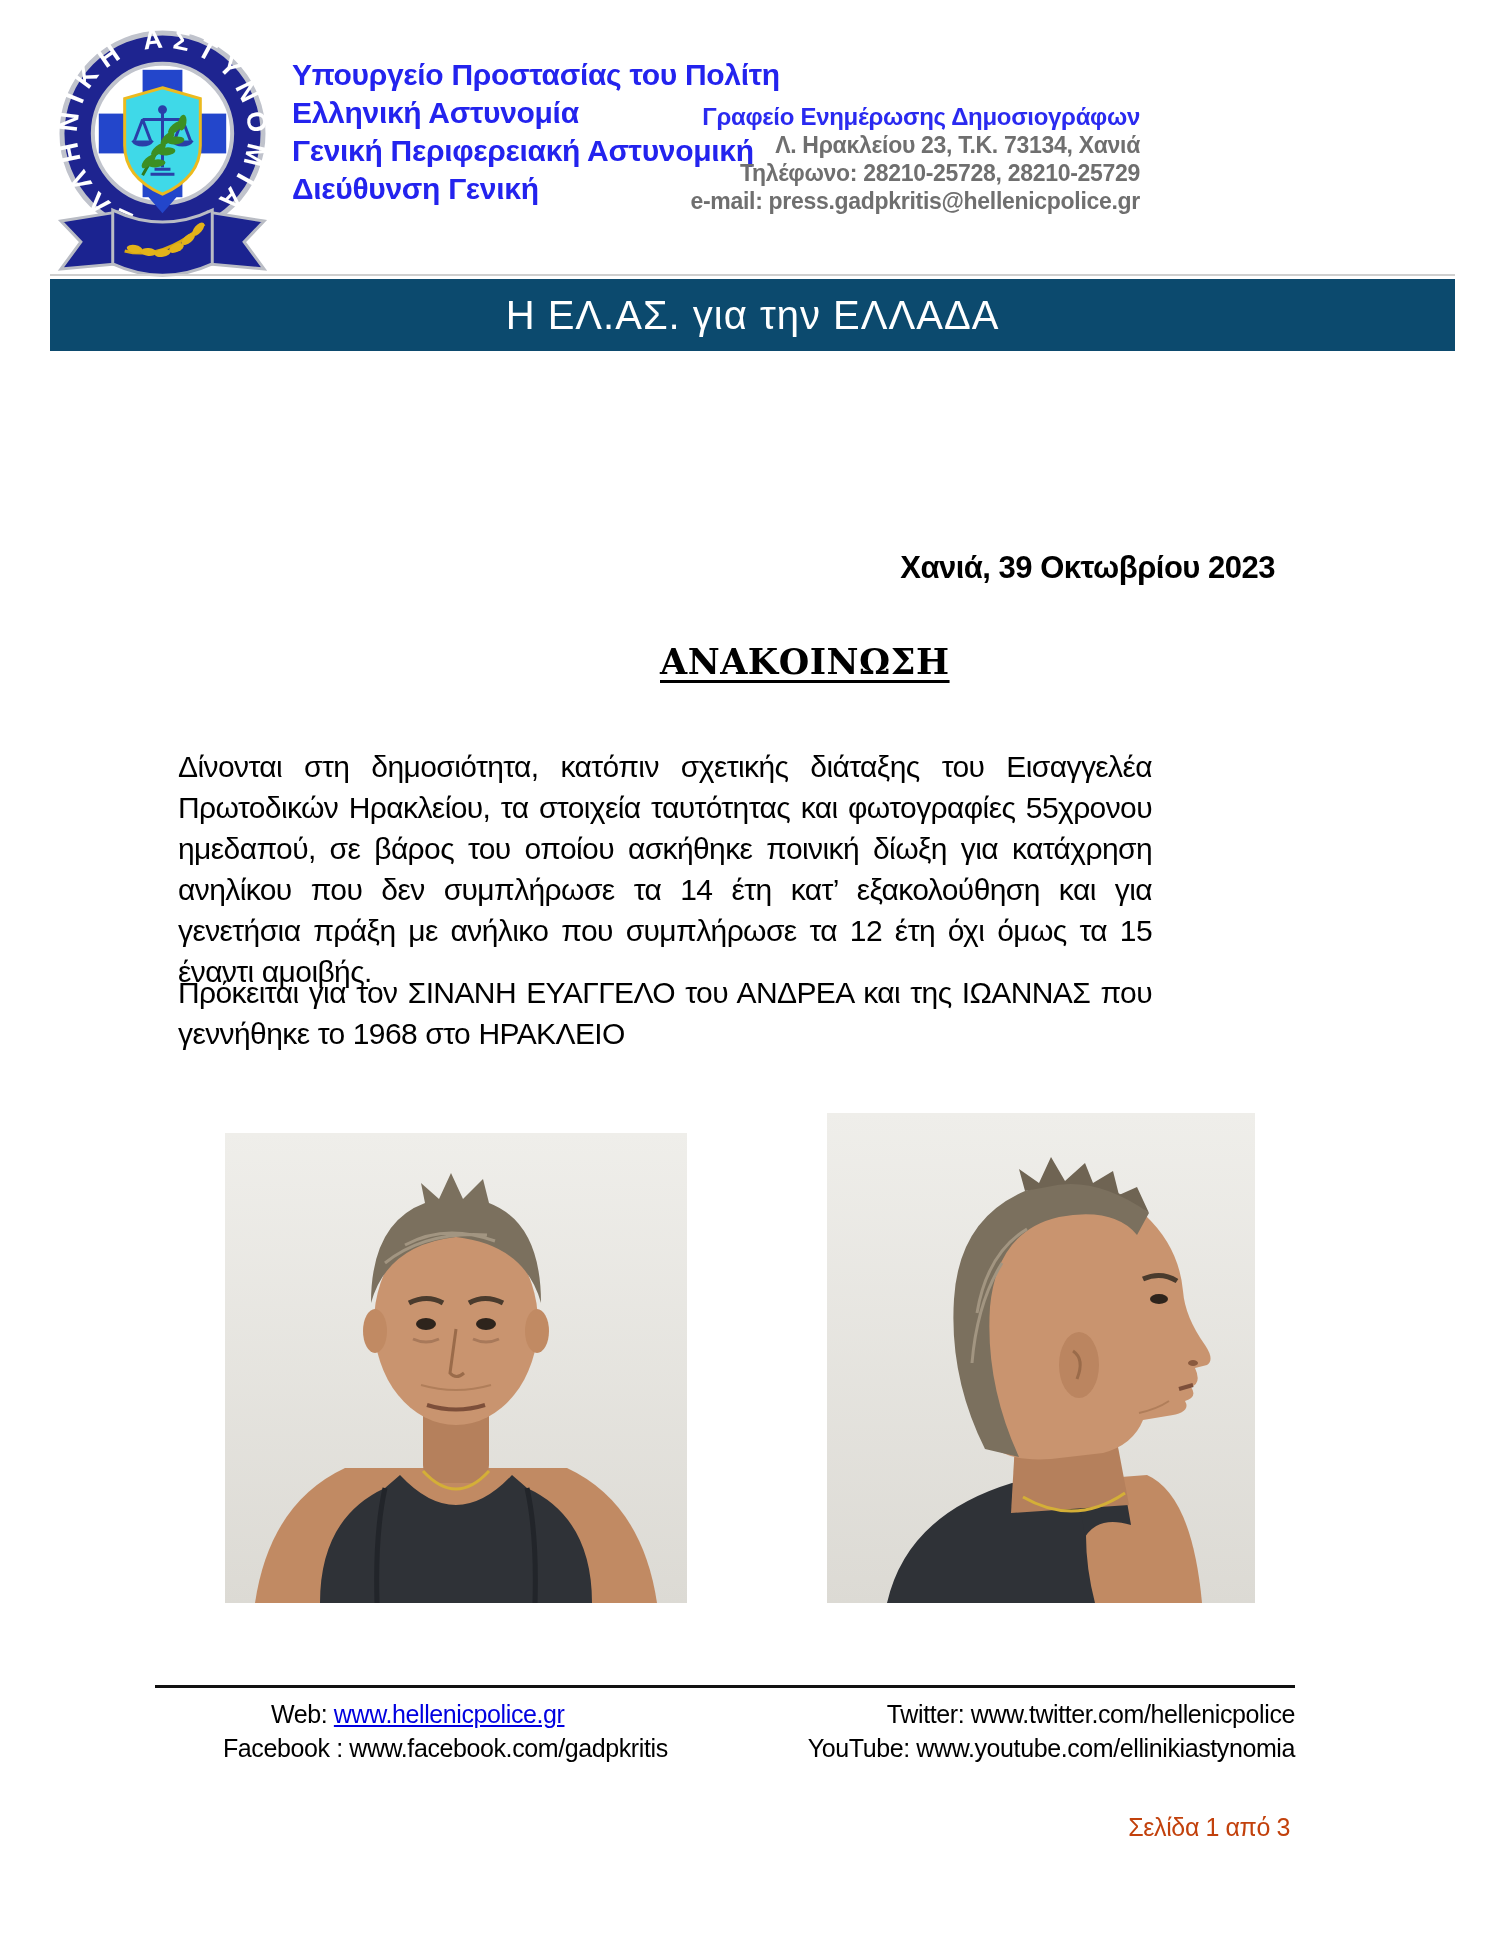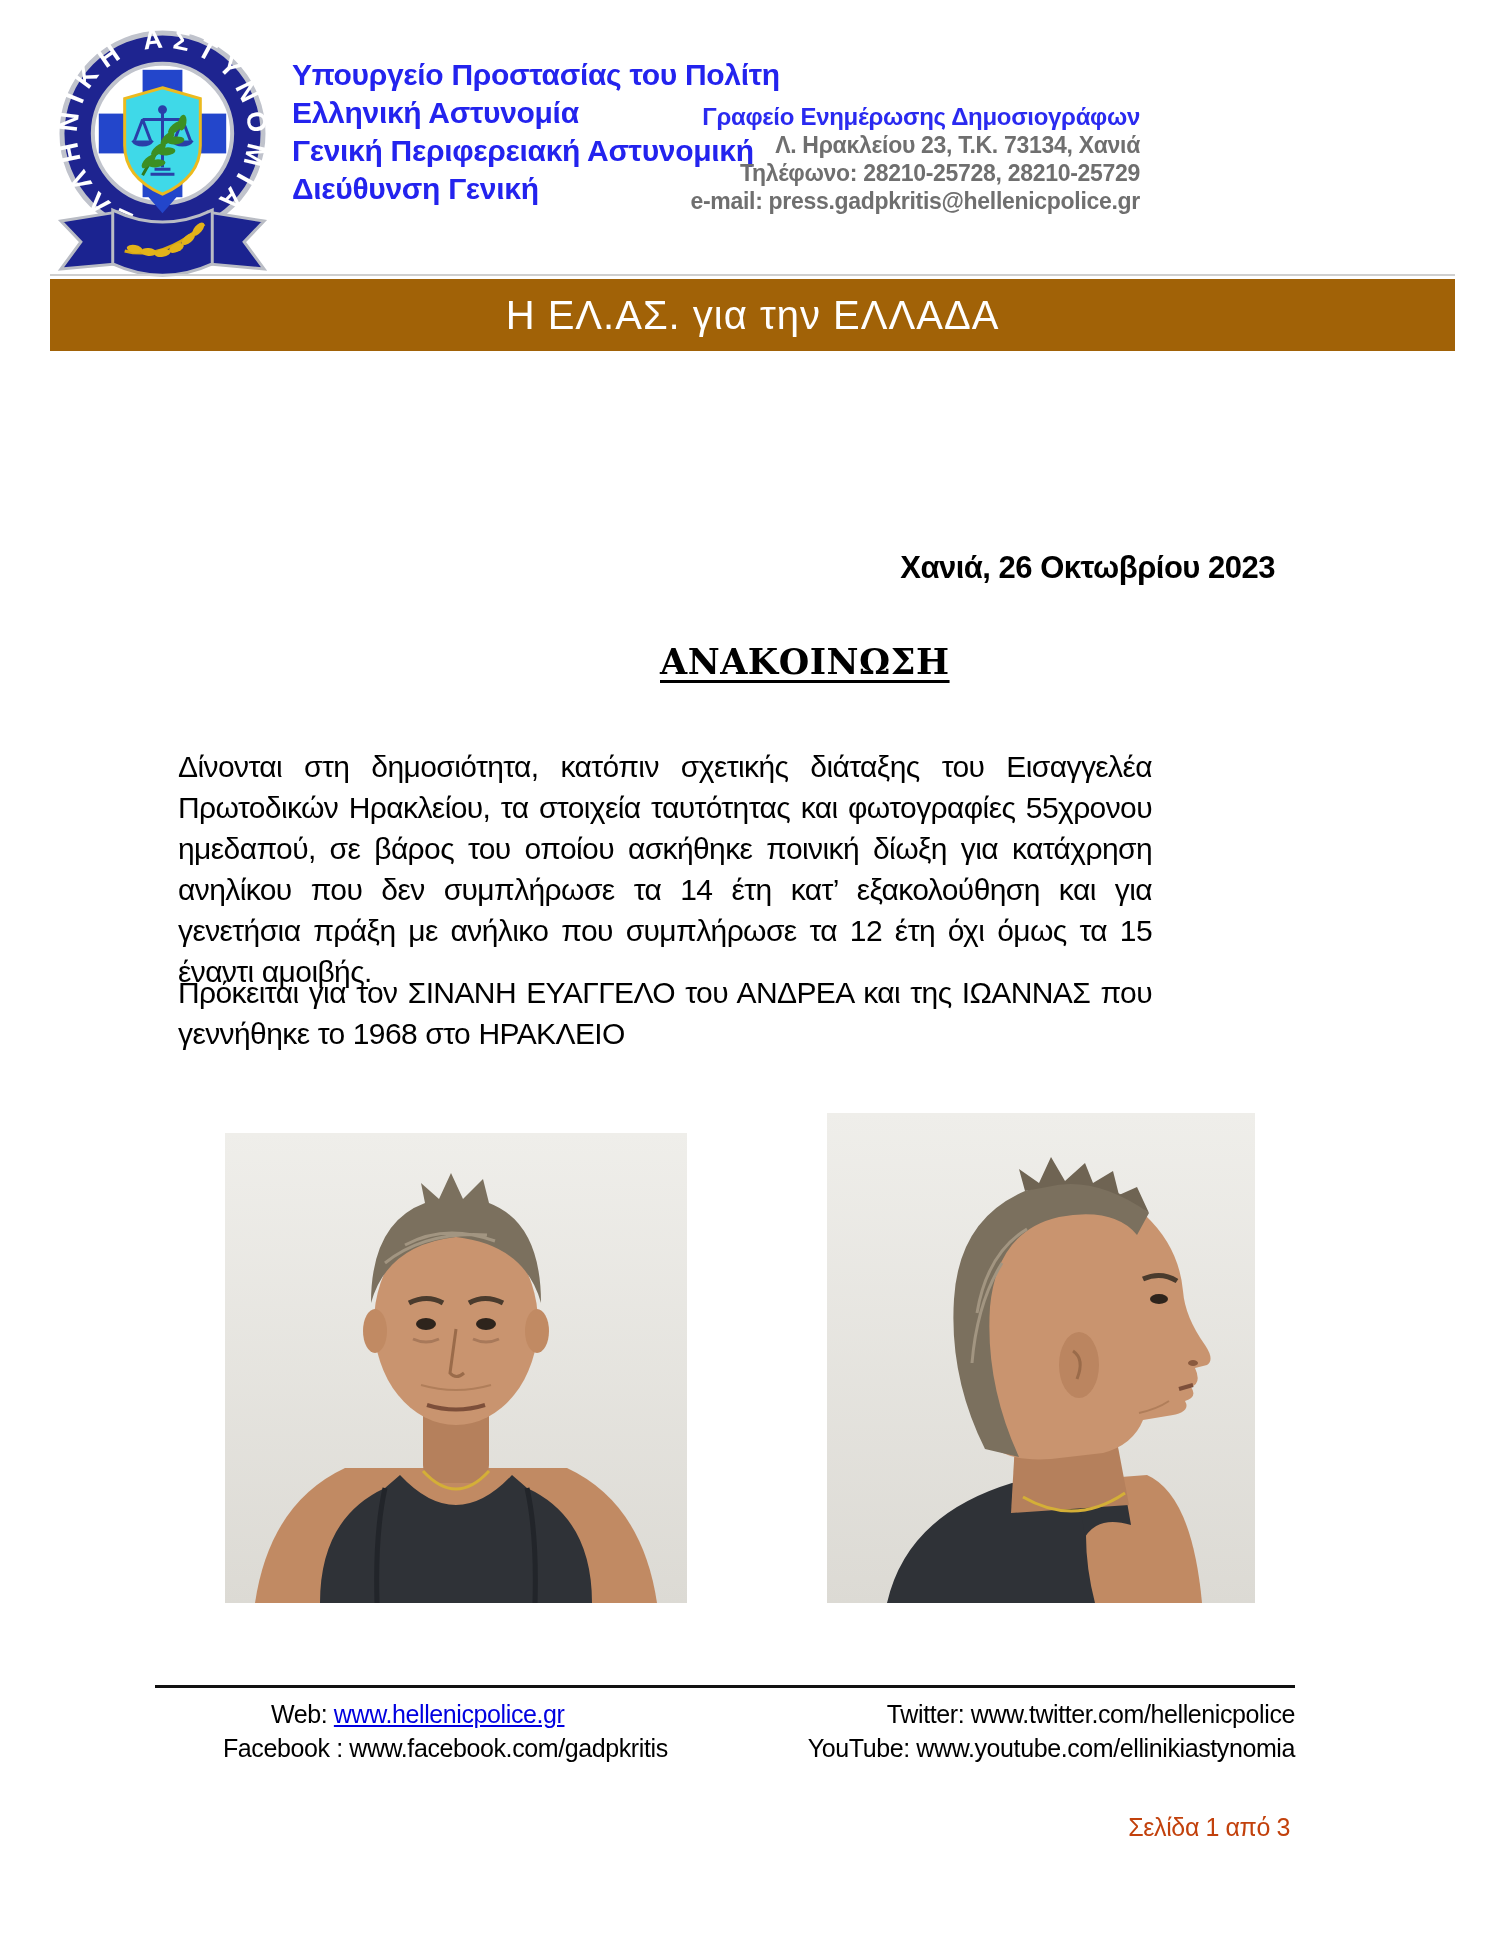--- a/index.html
+++ b/index.html
@@ -15,21 +15,21 @@
     letter-spacing:-0.3px;
   }
   .press-block{
     position:absolute;right:360px;top:103px;width:620px;text-align:right;
     font-weight:bold;font-size:23px;line-height:28px;color:#6f6f6f;
     letter-spacing:-0.3px;
   }
   .press-title{color:#2a2af0;font-size:24px;}
   .banner-topline{position:absolute;left:50px;top:274px;width:1405px;height:2px;background:#cfcfcf;}
   .banner{
-    position:absolute;left:50px;top:279px;width:1405px;height:72px;background:#a16207;
+    position:absolute;left:50px;top:279px;width:1405px;height:72px;background:#0c4a6e;
     display:flex;align-items:center;justify-content:center;
     color:#ffffff;font-size:40px;letter-spacing:1px;font-weight:400;
   }
   
   .dateline{
     position:absolute;right:225px;top:550px;
     font-size:31px;font-weight:bold;color:#000;letter-spacing:-0.5px;
   }
   .doc-title{
     position:absolute;left:660px;top:641px;
@@ -137,21 +137,21 @@
     <div>Λ. Ηρακλείου 23, Τ.Κ. 73134, Χανιά</div>
     <div>Τηλέφωνο: 28210-25728, 28210-25729</div>
     <div>e-mail: press.gadpkritis@hellenicpolice.gr</div>
   </div>
 
   <div class="banner-topline"></div>
   <div class="banner">
     <span>Η ΕΛ.ΑΣ. για την ΕΛΛΑΔΑ</span>
   </div>
 
-  <div class="dateline">Χανιά, 26 Οκτωβρίου 2023</div>
+  <div class="dateline">Χανιά, 39 Οκτωβρίου 2023</div>
   <div class="doc-title">ΑΝΑΚΟΙΝΩΣΗ</div>
   <p class="para para-1">Δίνονται στη δημοσιότητα, κατόπιν σχετικής διάταξης του Εισαγγελέα Πρωτοδικών Ηρακλείου, τα στοιχεία ταυτότητας και φωτογραφίες 55χρονου ημεδαπού, σε βάρος του οποίου ασκήθηκε ποινική δίωξη για κατάχρηση ανηλίκου που δεν συμπλήρωσε τα 14 έτη κατ’ εξακολούθηση και για γενετήσια πράξη με ανήλικο που συμπλήρωσε τα 12 έτη όχι όμως τα 15 έναντι αμοιβής.</p>
   <p class="para para-2">Πρόκειται για τον ΣΙΝΑΝΗ ΕΥΑΓΓΕΛΟ του ΑΝΔΡΕΑ και της ΙΩΑΝΝΑΣ που γεννήθηκε το 1968 στο ΗΡΑΚΛΕΙΟ</p>
 
   <div class="photo photo-front">
     <svg viewBox="0 0 462 470" xmlns="http://www.w3.org/2000/svg" preserveAspectRatio="none">
       <defs>
         <linearGradient id="bgF" x1="0" y1="0" x2="0" y2="1">
           <stop offset="0" stop-color="#efeeea"></stop>
             <stop offset="1" stop-color="#dcdad4"></stop>

